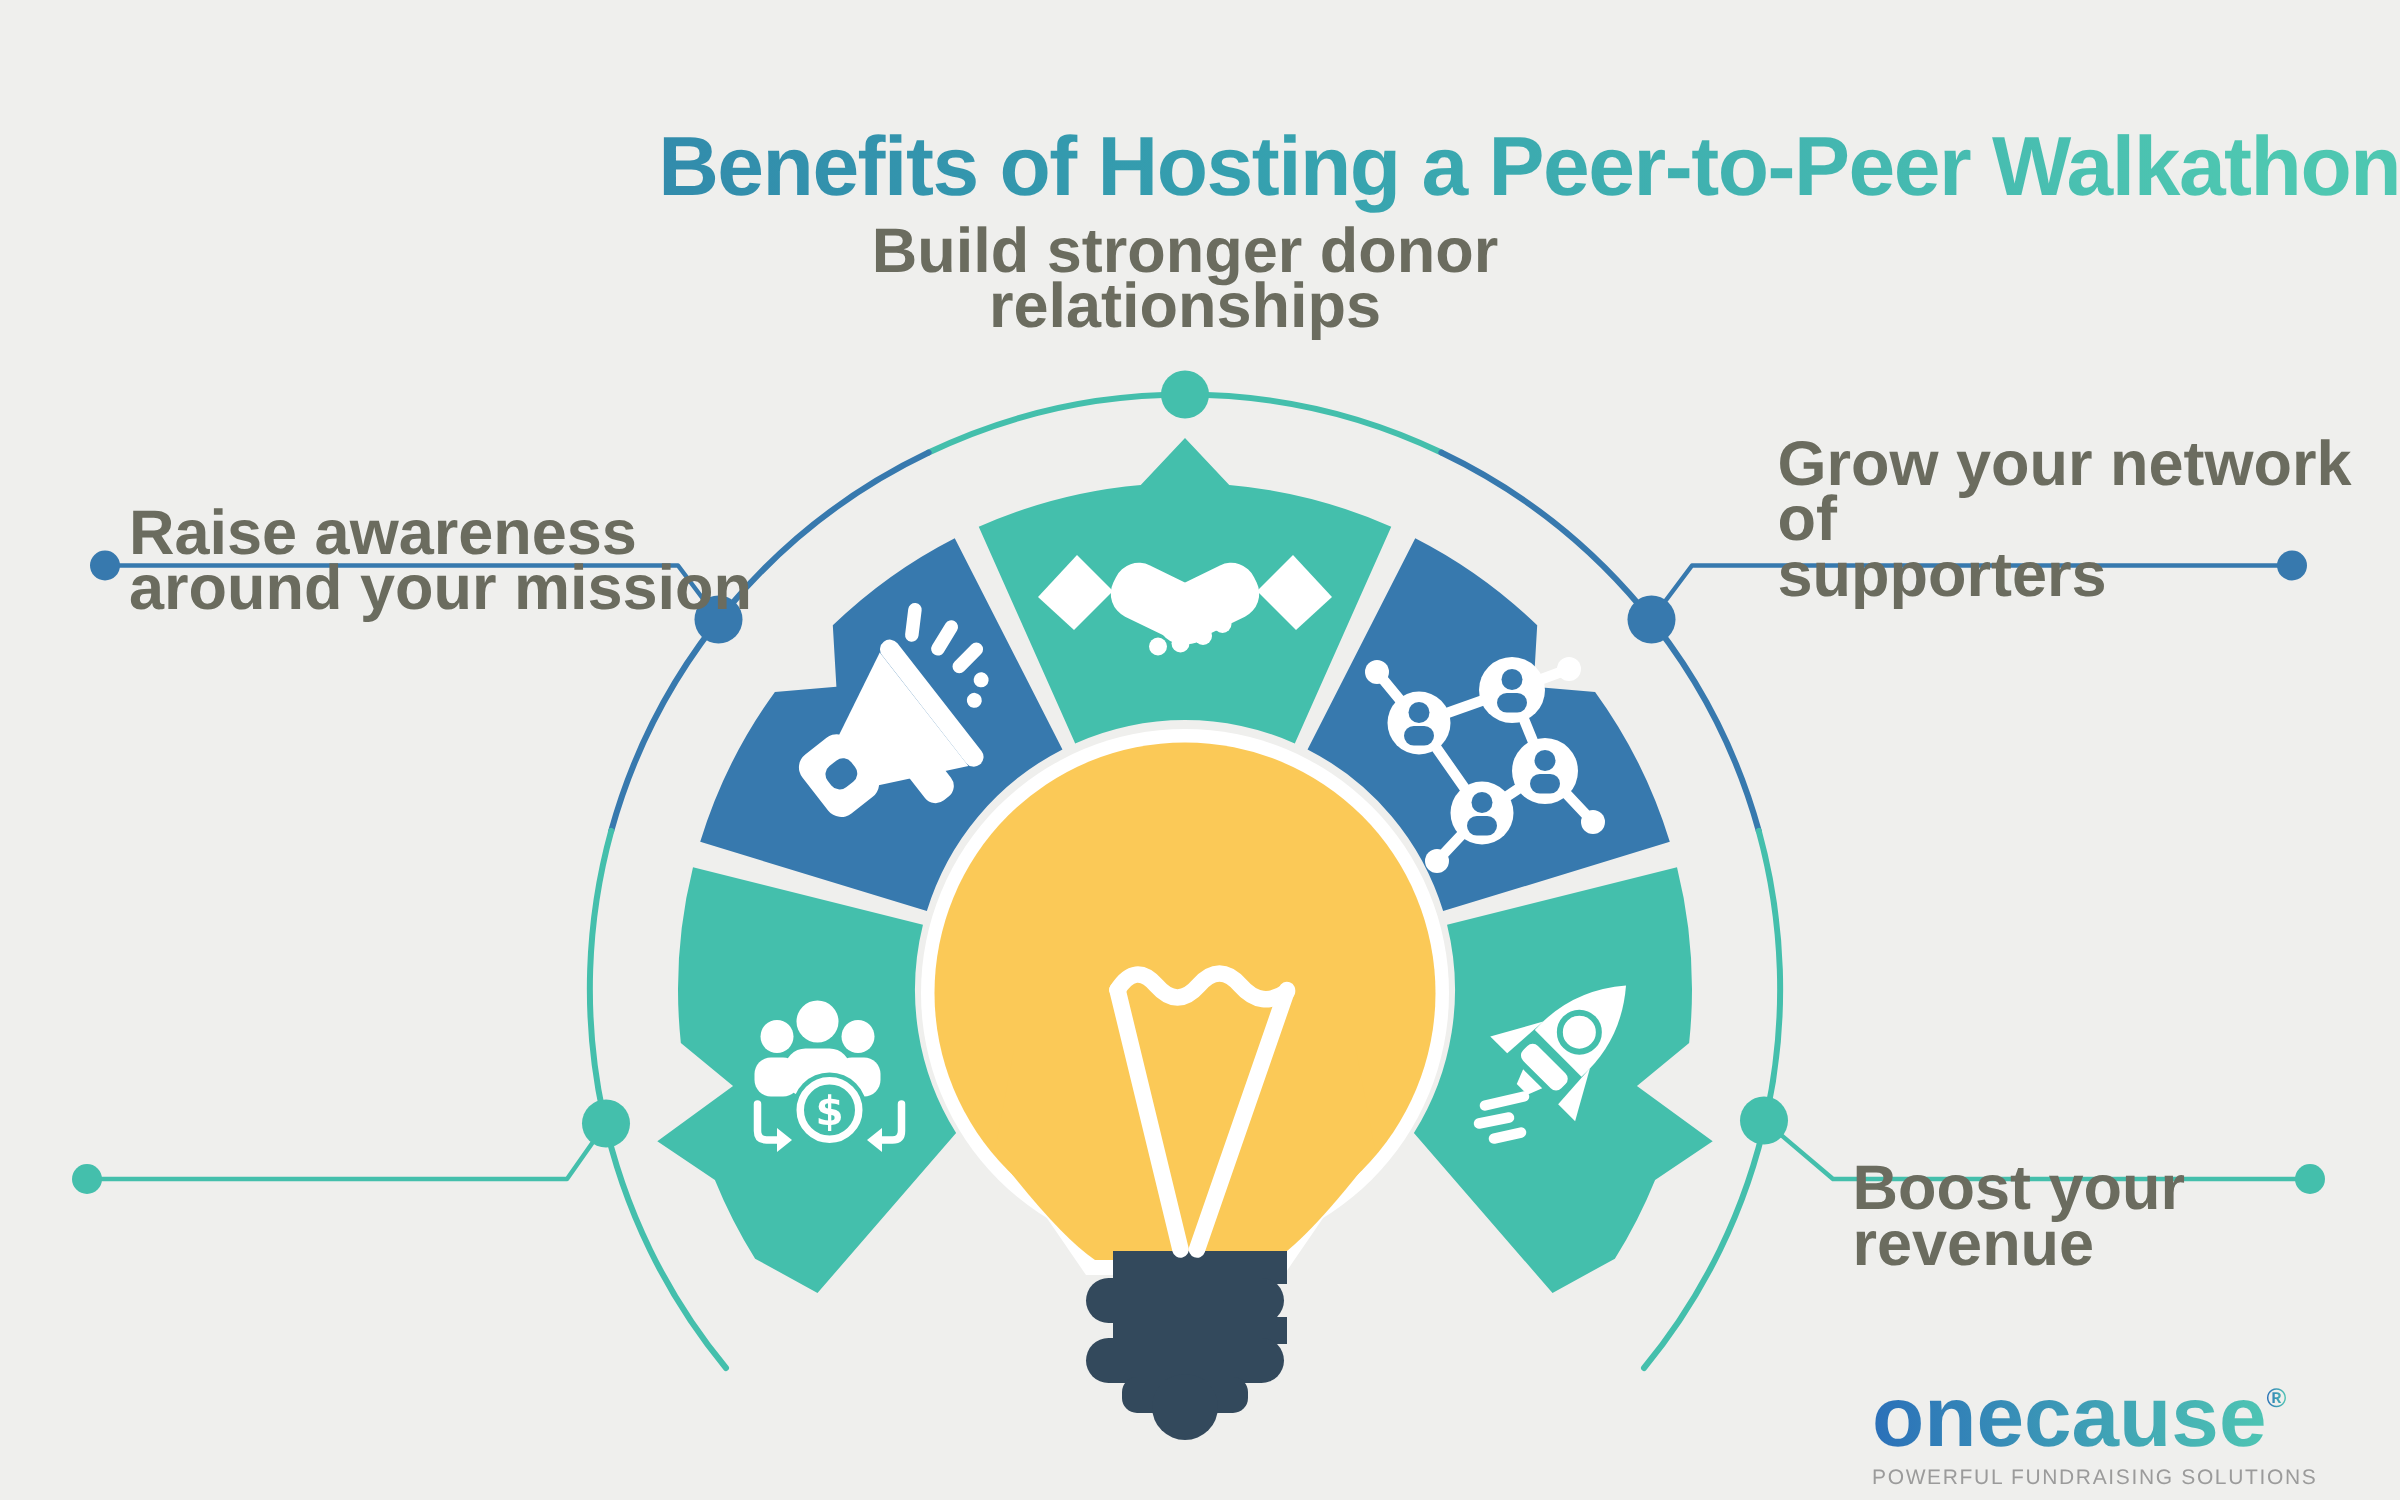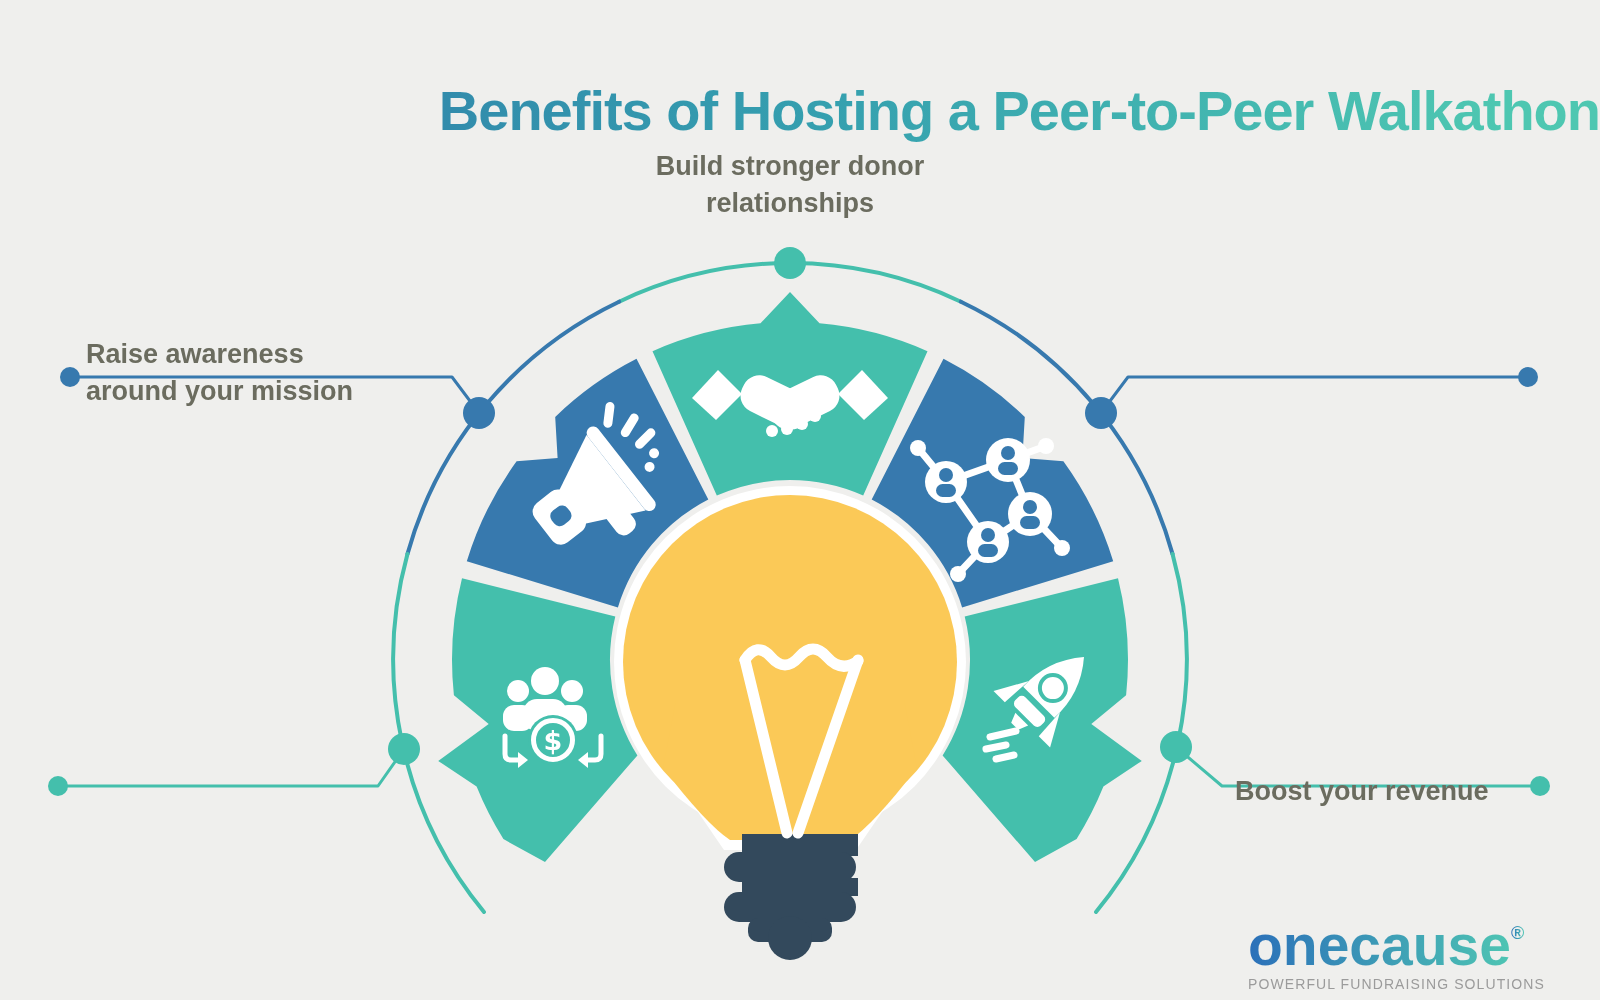--- a/index.html
+++ b/index.html
@@ -9,21 +9,21 @@
     font-family:"Liberation Sans", sans-serif;
   }
   .title{
     position:absolute;top:40px;left:0;width:1600px;text-align:right;
     font-size:56px;font-weight:bold;letter-spacing:-1px;
     background:linear-gradient(90deg,var(--title_start,#2F7AA9) 6%,#35a0af 52%,var(--title_end,#4EC7B1) 94%);
     -webkit-background-clip:text;background-clip:text;color:transparent;
   }
   .benefit{
     position:absolute;color:var(--label_text,#6B6C5F);
-    font-size:27px;line-height:37px;font-weight:bold;white-space:pre-line;
+    font-size:42px;line-height:37px;font-weight:bold;white-space:pre-line;
   }
   .benefit.top{top:148px;left:790px;transform:translateX(-50%);text-align:center;width:600px;}
   .benefit.left{top:290px;left:86px;margin-top:46px;}
   .benefit.right{top:290px;left:1185px;}
   .benefit.bottom-left{top:651px;left:86px;}
   .benefit.bottom-right{top:733px;left:1235px;margin-top:40px;}
   .graphic{position:absolute;left:0;top:0;}
   .logo{position:absolute;left:1248px;top:916px;text-align:left;}
   .logo .brand{
     font-size:57px;font-weight:600;line-height:1.05;letter-spacing:0;
@@ -212,20 +212,22 @@
       </g>
     </g>
   </svg>
 
   <h1 class="title">Benefits of Hosting a Peer-to-Peer Walkathon</h1>
 
   <div class="benefit top">Build stronger donor
 relationships</div>
   <div class="benefit left">Raise awareness
 around your mission</div>
+  <div class="benefit right">Grow your network of
+supporters</div>
   <div class="benefit bottom-right">Boost your revenue</div>
 
   <div class="logo">
     <div>
       <span class="brand">onecause</span><span class="brand reg">®</span>
     </div>
     <div class="tagline">POWERFUL FUNDRAISING SOLUTIONS</div>
   </div>
 
 </div>

